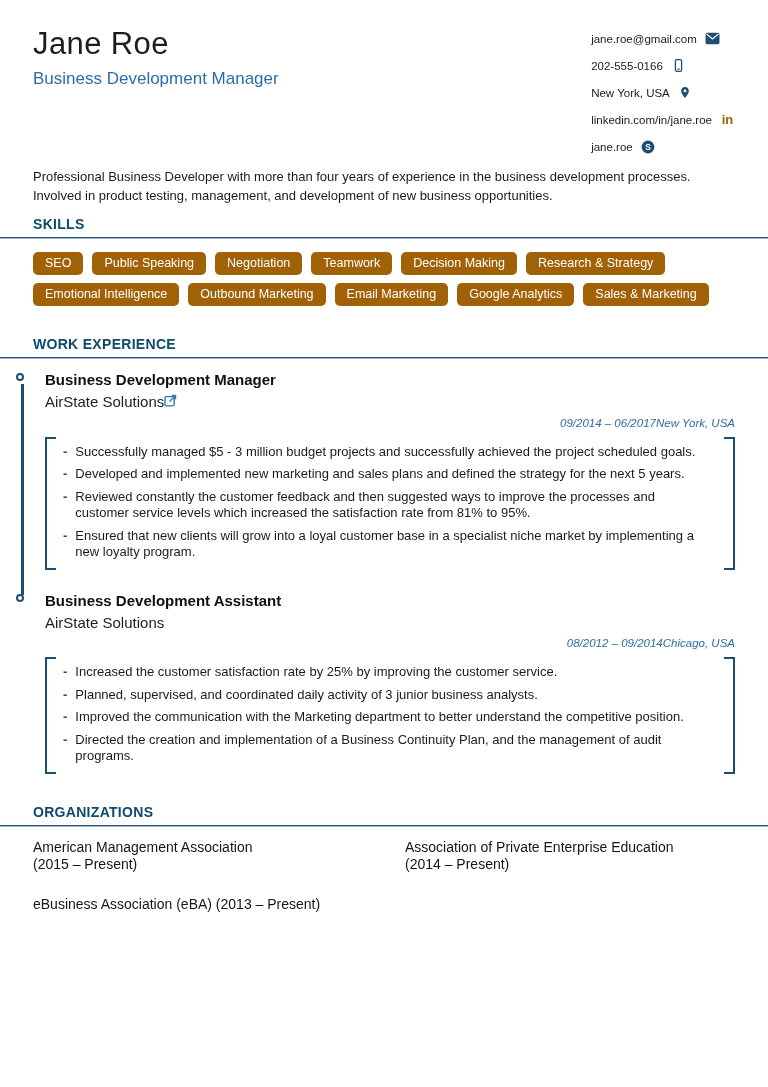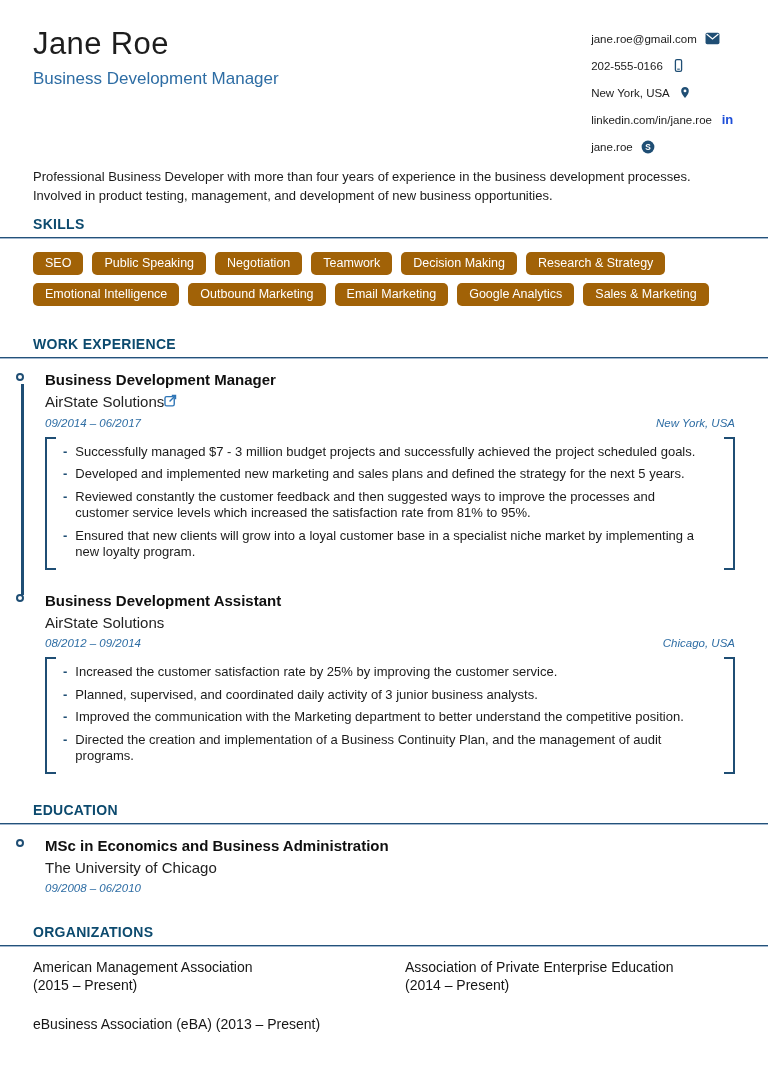--- a/index.html
+++ b/index.html
@@ -10,21 +10,21 @@
   }
   .page { padding:26px 33px 0; }
 
   
   .header { position:relative; min-height:134px; }
   .name { font-size:31px; font-weight:400; color:#1d1d1d; letter-spacing:.4px; }
   .person-title { font-size:17px; color:#2e6da4; margin-top:7px; }
   .contacts { position:absolute; top:5px; right:0; display:flex; flex-direction:column; gap:12px; align-items:flex-start; }
   .contact { display:flex; align-items:center; gap:8px; font-size:11.5px; color:#1b1b1b; }
   .c-icon { width:15px; height:15px; display:inline-flex; align-items:center; justify-content:center; }
-  .li-glyph { font-weight:700; color:#1d4ed8; font-size:13px; line-height:1; }
+  .li-glyph { font-weight:700; color:#a16207; font-size:13px; line-height:1; }
 
   
   .summary { margin-top:8px; font-size:13px; line-height:1.45; color:#1b1b1b; }
 
   
   section h2 { font-size:14px; font-weight:700; color:#0c4a6e; letter-spacing:.3px; }
   .rule { height:2px; background:#24527a; border-bottom:1.5px solid #a3b8cf; margin:5px -33px 0; }
   .sec-skills { margin-top:10px; }
   .sec-work { margin-top:30px; }
   .sec-education { margin-top:28px; }
@@ -41,21 +41,21 @@
   .dot {
     position:absolute; left:-29px; top:2px; width:8px; height:8px;
     border:2.5px solid #1f4e74; border-radius:50%; background:#fff; z-index:2;
   }
   .entry.linked::before {
     content:""; position:absolute; left:-24px; top:13px; width:2.5px;
     height:calc(100% + 12px); background:#1f4e74; z-index:1;
   }
   .e-title { font-size:15px; font-weight:700; color:#101010; line-height:1.25; }
   .company { font-size:15px; color:#222; margin-top:3px; display:flex; align-items:center; line-height:1.25; }
-  .meta { display:flex; justify-content:space-between; margin-top:5px; font-size:11.5px; font-style:italic; color:#2e6da4; }
+  .meta { display:flex; justify-content:flex-end; margin-top:5px; font-size:11.5px; font-style:italic; color:#2e6da4; }
 
   
   .bullets { position:relative; margin-top:8px; padding:7px 24px 9px 18px; }
   .bullets::before, .bullets::after {
     content:""; position:absolute; top:0; bottom:0; width:9px;
     border:2.5px solid #1f4e74;
   }
   .bullets::before { left:0; border-right:none; }
   .bullets::after  { right:0; border-left:none; }
   .bullet { display:flex; gap:8px; font-size:13px; line-height:1.27; color:#1b1b1b; }
@@ -159,21 +159,21 @@
               </svg>
           </span>
         </div>
         <div class="meta">
           <span>09/2014 – 06/2017</span>
           <span>New York, USA</span>
         </div>
         <div class="bullets">
           <div class="bullet">
             <span class="dash">-</span>
-            <span>Successfully managed $7 - 3 million budget projects and successfully achieved the project scheduled goals.</span>
+            <span>Successfully managed $5 - 3 million budget projects and successfully achieved the project scheduled goals.</span>
           </div>
           <div class="bullet">
             <span class="dash">-</span>
             <span>Developed and implemented new marketing and sales plans and defined the strategy for the next 5 years.</span>
           </div>
           <div class="bullet">
             <span class="dash">-</span>
             <span>Reviewed constantly the customer feedback and then suggested ways to improve the processes and customer service levels which increased the satisfaction rate from 81% to 95%.</span>
           </div>
           <div class="bullet">
@@ -209,36 +209,20 @@
           <div class="bullet">
             <span class="dash">-</span>
             <span>Directed the creation and implementation of a Business Continuity Plan, and the management of audit programs.</span>
           </div>
         </div>
       </article>
 
     </div>
   </section>
 
-  <section class="sec-education">
-    <h2>EDUCATION</h2>
-    <div class="rule"></div>
-    <div class="entries">
-      <article class="entry">
-        <span class="dot"></span>
-        <h3 class="e-title">MSc in Economics and Business Administration</h3>
-        <div class="company">
-          <span>The University of Chicago</span>
-        </div>
-        <div class="meta">
-          <span>09/2008 – 06/2010</span>
-        </div>
-      </article>
-    </div>
-  </section>
 
   <section class="sec-organizations">
     <h2>ORGANIZATIONS</h2>
     <div class="rule"></div>
     <div class="orgs">
       <div class="org">
         <div>American Management Association</div>
         <div>(2015 – Present)</div>
       </div>
       <div class="org">

